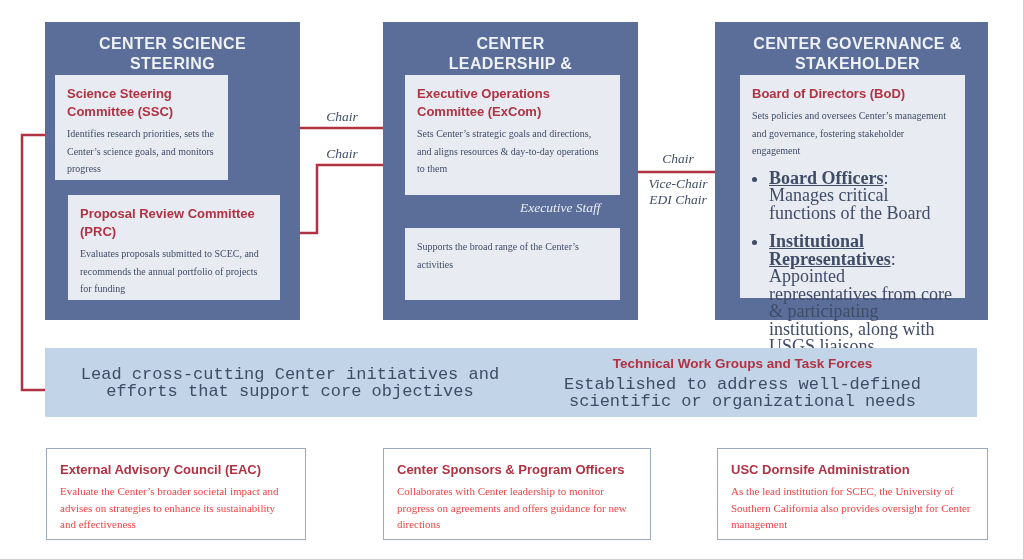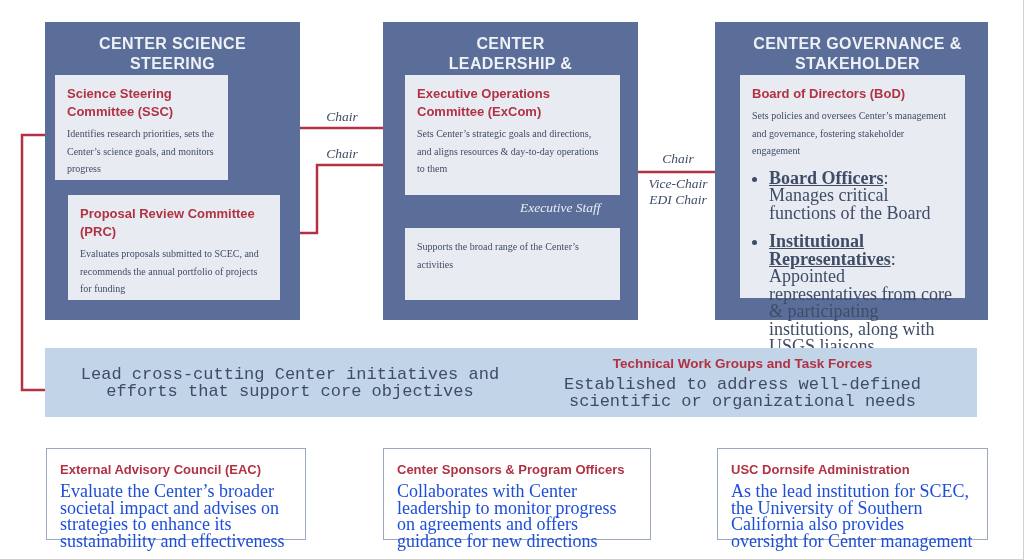--- a/index.html
+++ b/index.html
@@ -21,21 +21,21 @@
     font-family:"Liberation Serif","DejaVu Serif",serif;}
   .bod-bullets li{margin-bottom:11px;}
   .bullet-lead{font-weight:bold;text-decoration:underline;}
   .band{position:absolute;left:45px;top:348px;width:932px;height:69px;background:#c2d4e8;}
   .band-col{position:absolute;top:0;height:100%;display:flex;flex-direction:column;justify-content:center;text-align:center;}
   .band-title{color:#b13243;font-weight:bold;font-size:13.5px;line-height:18px;margin-bottom:3px;}
   .band-desc{color:#3f4c66;font-size:17px;line-height:17px;font-family:Liberation Mono, monospace;}
   .bottom-box{position:absolute;top:448px;height:92px;background:#ffffff;border:1px solid #9aa8c0;
     padding:12px 13px;box-sizing:border-box;}
   .bottom-title{color:#b13243;font-weight:bold;font-size:13px;line-height:17px;margin-bottom:5px;}
-  .bottom-desc{color:#1d4ed8;font-size:18px;line-height:16.5px;font-family:"Liberation Serif","DejaVu Serif",serif;}
+  .bottom-desc{color:#ef4444;font-size:11px;line-height:16.5px;font-family:"Liberation Serif","DejaVu Serif",serif;}
   .arrow-label{
     position:absolute;font-family:"Liberation Serif","DejaVu Serif",serif;font-style:italic;
     font-size:13.5px;color:#3f4c66;text-align:center;white-space:nowrap;
   }
   .arrow-label.on-dark{color:#e9edf4;}
 </style>
 </head>
 <body>
 
 <div class="canvas">

